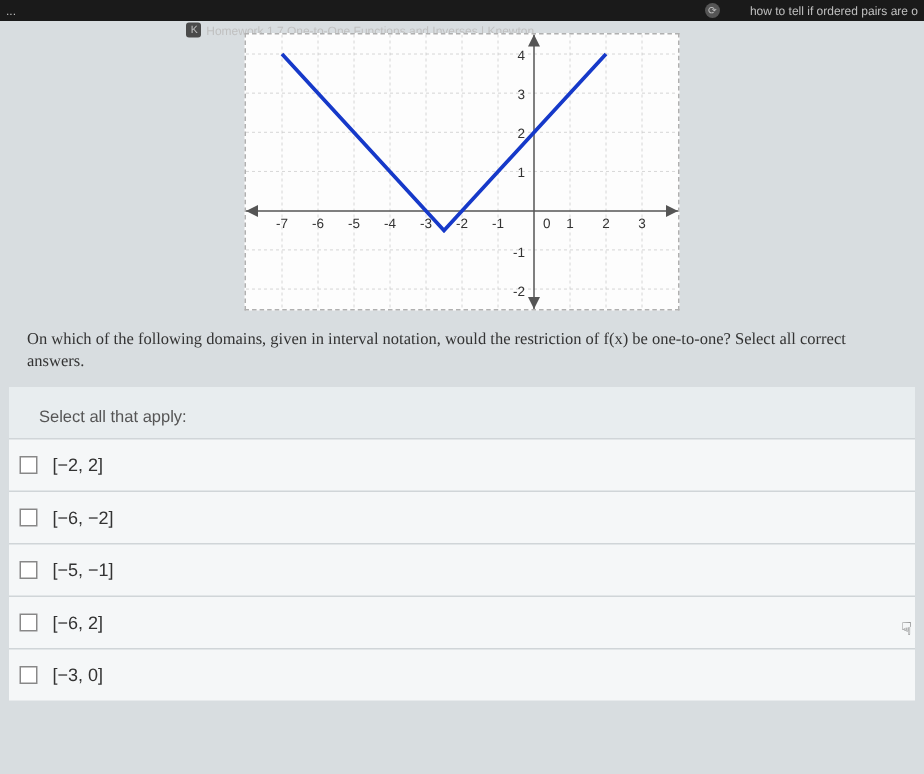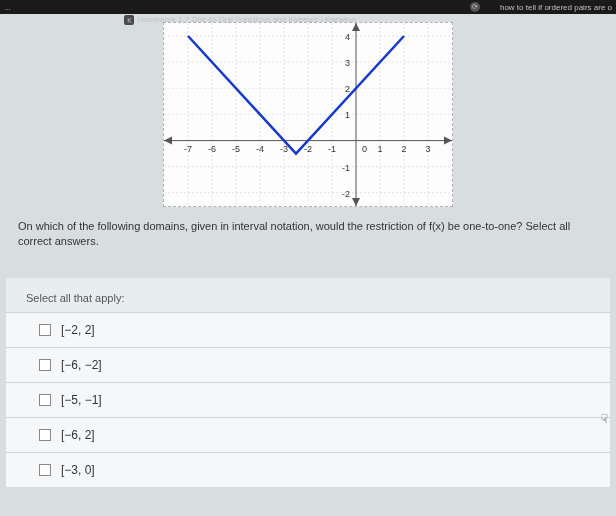--- a/index.html
+++ b/index.html
@@ -21,21 +21,21 @@
       color: #c0c0c0;
       padding: 0 4px;
     }
     .top-left {
       display: flex;
       align-items: center;
       gap: 4px;
     }
     .top-center {
       display: flex;
-      align-items: flex-start;
+      align-items: center;
       gap: 3px;
       flex: 1;
       justify-content: center;
       margin-top: 26px;
     }
     .top-right {
       display: flex;
       align-items: center;
       gap: 20px;
     }
@@ -65,43 +65,44 @@
       padding: 8px 0 4px 0;
     }
     .graph-wrapper {
       position: relative;
       width: 290px;
       height: 185px;
       background: #fdfdfd;
       border: 1px dashed #b0b0b0;
     }
     .question-area {
-      padding: 8px 18px 28px 18px;
+      padding: 8px 18px 8px 18px;
       background: #d8dde0;
+      font-family: Liberation Serif, serif;
     }
     .question-text {
       font-size: 11px;
       color: #333;
       line-height: 1.4;
     }
     .subtitle {
       font-size: 11px;
       color: #555;
       padding: 14px 18px 8px 20px;
       background: #e8edef;
       margin: 0 6px;
     }
     .options {
       background: #f5f7f8;
       margin: 0 6px;
     }
     .option-row {
       display: flex;
       align-items: center;
-      padding: 10px 33px;
+      padding: 10px 7px;
       border-top: 1px solid #d0d5d8;
       font-size: 12px;
       color: #333;
       gap: 10px;
     }
     .checkbox {
       width: 12px;
       height: 12px;
       border: 1px solid #888;
       background: #fff;

